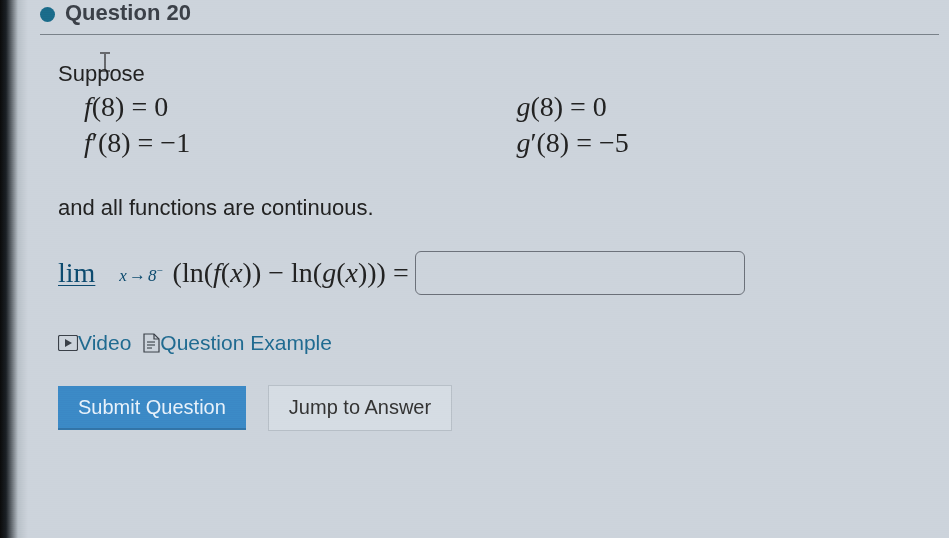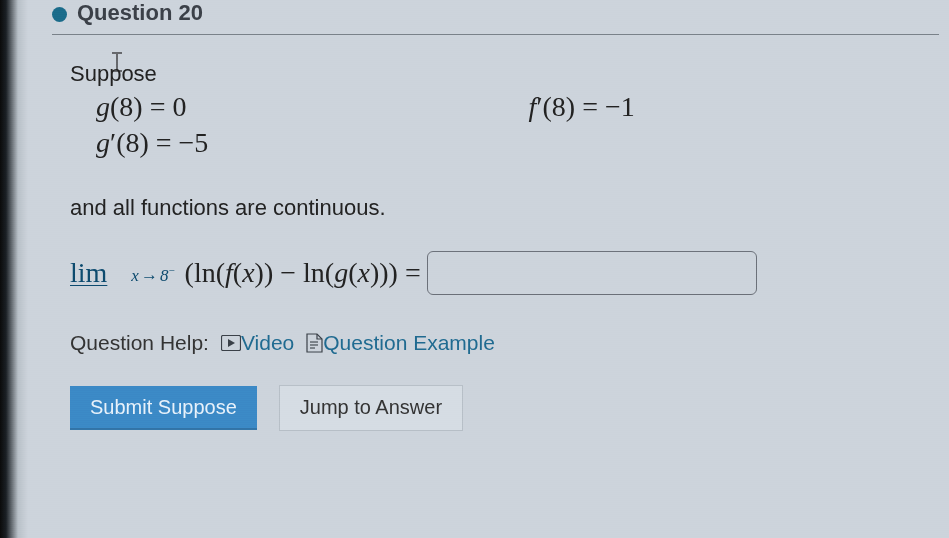--- a/index.html
+++ b/index.html
@@ -4,21 +4,21 @@
 <style>
   * { box-sizing: border-box; margin: 0; padding: 0; }
   html, body { width: 949px; height: 538px; overflow: hidden; }
   body {
     font-family: "Lucida Sans Unicode", "Lucida Grande", Verdana, sans-serif;
     background: linear-gradient(90deg, #0a0a0a 0, #1a1f24 6px, #b8c0c8 18px, #cdd4dc 28px, #cdd4dc 100%);
     color: #222;
     position: relative;
   }
   .page {
-    padding-left: 52px;
+    padding-left: 40px;
     padding-top: 0;
   }
   .q-header {
     display: flex;
     align-items: center;
     gap: 10px;
     padding: 0 0 8px 0;
     color: #3b4048;
     font-weight: 700;
     font-size: 22px;
@@ -186,20 +186,23 @@
 
   <div class="content">
 
     <div class="suppose">
       <span class="cursor-mark"></span>
       <span>Suppose</span>
     </div>
 
     <div class="eq-grid">
       <span class="eq-cell">
+        <span class="it">f</span><span class="val">(8) = 0</span>
+      </span>
+      <span class="eq-cell">
         <span class="it">g</span><span class="val">(8) = 0</span>
       </span>
       <span class="eq-cell">
         <span class="it">f</span><span class="val">′(8) = −1</span>
       </span>
       <span class="eq-cell">
         <span class="it">g</span><span class="val">′(8) = −5</span>
       </span>
     </div>
 
@@ -214,21 +217,20 @@
       </span>
 
       <span class="math-expr">
         <span class="fn">(ln(</span><span class="it">f</span><span class="fn">(<span class="it">x</span>)) − ln(</span><span class="it">g</span><span class="fn">(<span class="it">x</span>))) =</span>
       </span>
 
       <input class="answer-input" type="text" value="" style="">
     </div>
 
     <div class="help-row">
-      <span>Question Help:</span>
 
       <span class="help-link">
         <span class="ic">
           <svg width="20" height="16" viewBox="0 0 20 16">
             <rect x="0.5" y="0.5" width="19" height="15" rx="1.5" fill="none" stroke="#3a4048" stroke-width="1.2"></rect>
             <polygon points="7,4 7,12 14,8" fill="#3a4048"></polygon>
           </svg>
         </span>
         <span>Video</span>
       </span>
@@ -241,18 +243,18 @@
             <line x1="4" y1="9" x2="12" y2="9" stroke="#3a4048" stroke-width="1.1"></line>
             <line x1="4" y1="12" x2="12" y2="12" stroke="#3a4048" stroke-width="1.1"></line>
             <line x1="4" y1="15" x2="9" y2="15" stroke="#3a4048" stroke-width="1.1"></line>
           </svg>
         </span>
         <span>Question Example</span>
       </span>
     </div>
 
     <div class="btn-row">
-      <button class="btn btn-primary">Submit Suppose</button>
+      <button class="btn btn-primary">Submit Question</button>
       <button class="btn btn-secondary">Jump to Answer</button>
     </div>
 
   </div>
 </div>
 
 </body></html>

